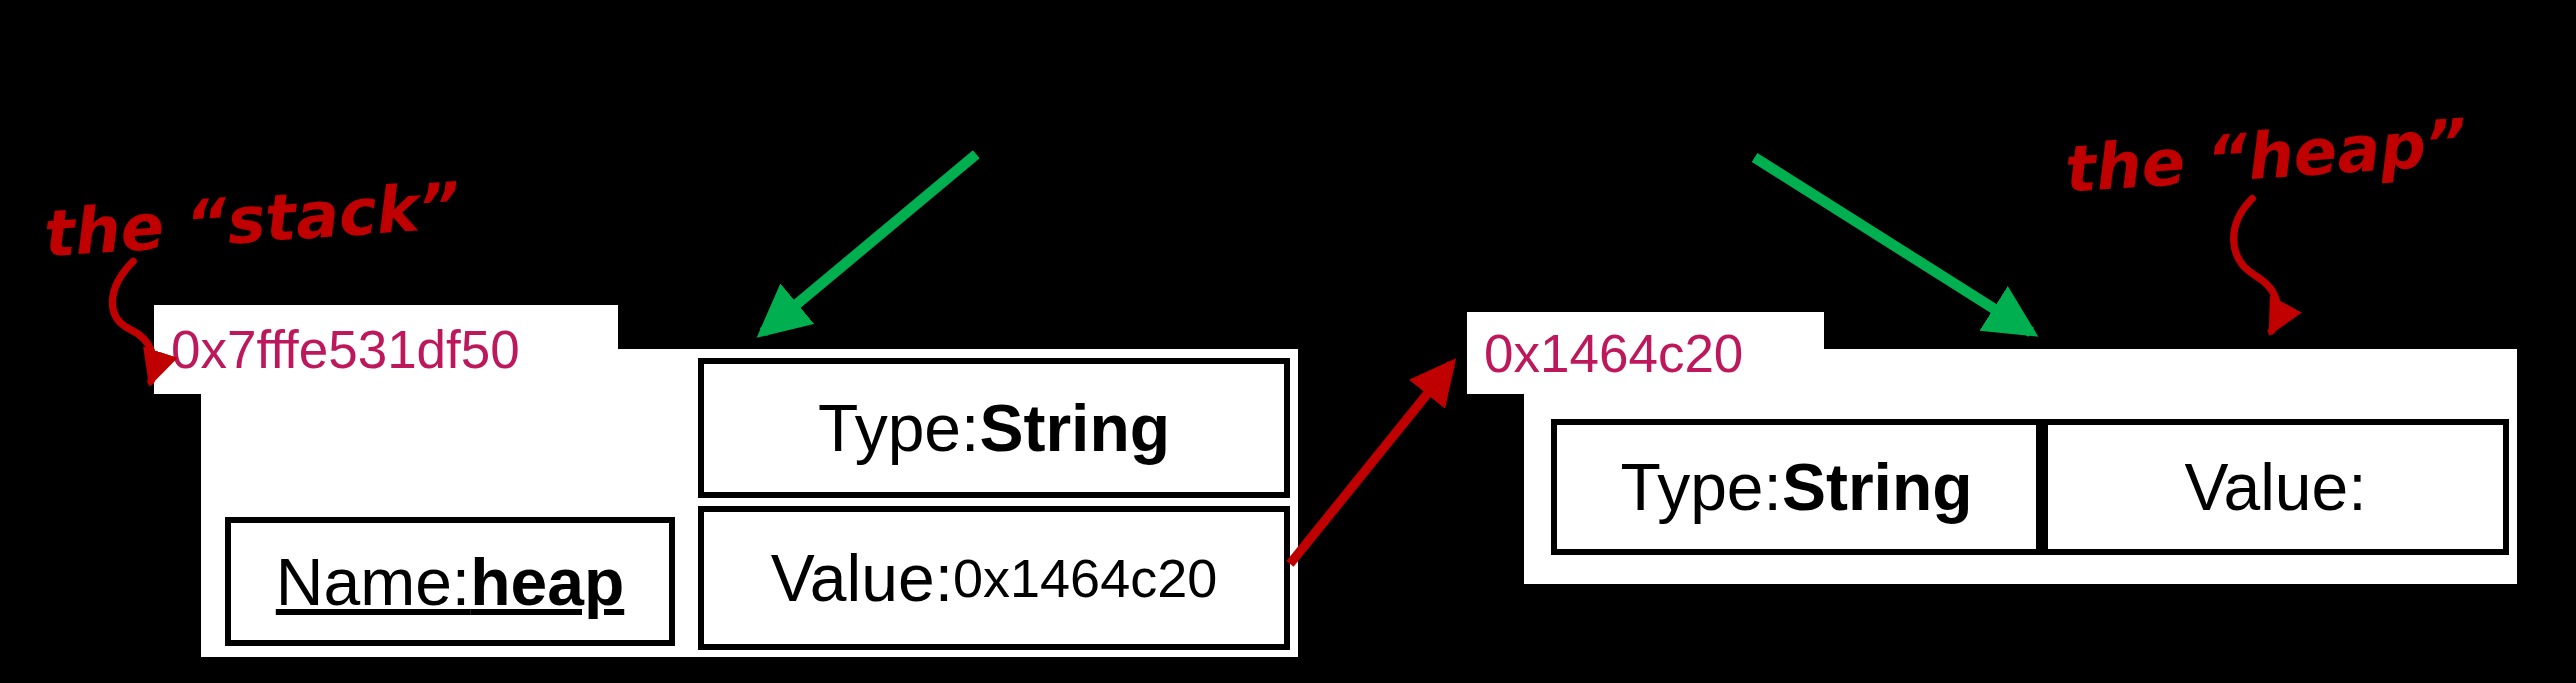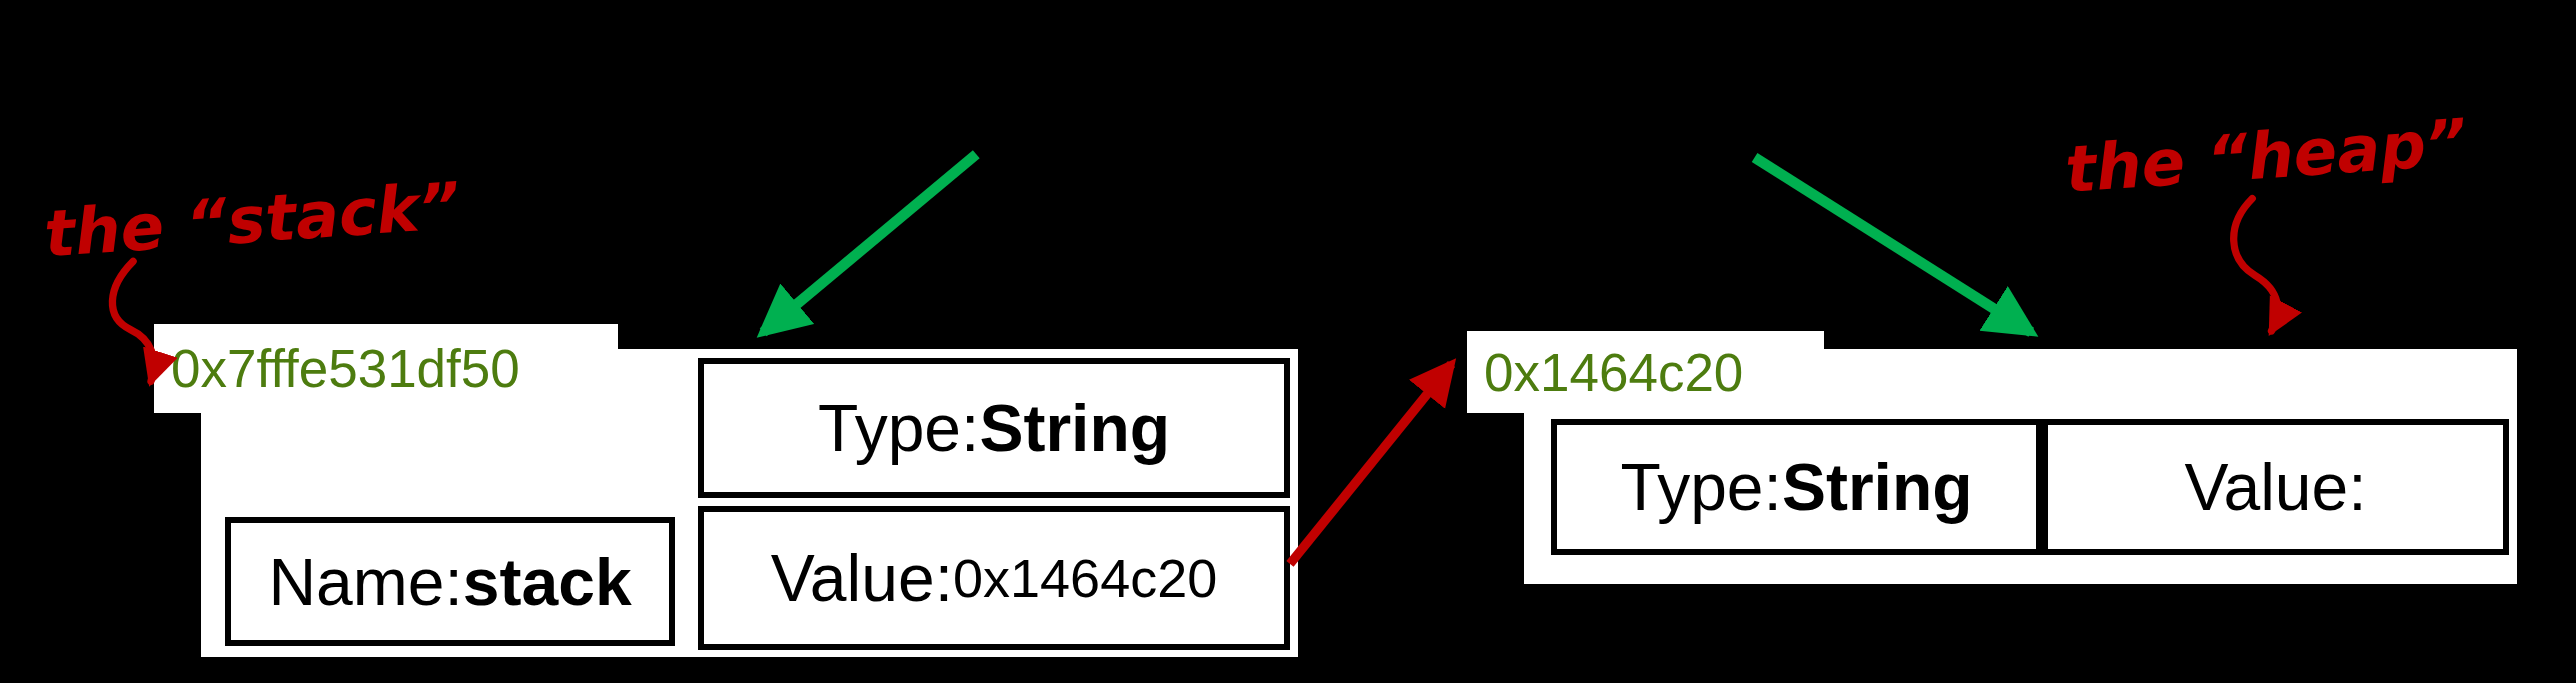--- a/index.html
+++ b/index.html
@@ -16,28 +16,27 @@
     font-family: "Liberation Sans", sans-serif;
   }
   .panel {
     position: absolute;
     background: #ffffff;
     z-index: 1;
   }
   .addr {
     position: absolute;
     background: #ffffff;
-    color: #4d7c0f;
+    color: #be185d;
     font-size: 53px;
     display: flex;
     align-items: center;
     padding: 0 17px;
     white-space: nowrap;
     z-index: 3;
-    margin-top: 19px;
   }
   .cell {
     position: absolute;
     background: #ffffff;
     border: 6.6px solid #000000;
     color: #000000;
     font-size: 66px;
     display: flex;
     align-items: center;
     justify-content: center;
@@ -53,21 +52,21 @@
     font-weight: 700;
     font-family: "DejaVu Sans", sans-serif;
     white-space: nowrap;
     z-index: 4;
   }
   #stack-note { left: 44px;  top: 183px; transform: rotate(-4deg); }
   #heap-note  { left: 2065px; top: 119px; transform: rotate(-4deg); }
 
   #stack-panel { left: 201px;  top: 349px; width: 1097px; height: 308px; }
   #stack-addr  { left: 154px;  top: 305px; width: 430px;  height: 89px; }
-  #stack-name  { left: 225px;  top: 517px; width: 438px;  height: 117px; }
+  #stack-name  { left: 225px;  top: 517px; width: 438px;  height: 117px; text-decoration: underline; }
   #stack-type  { left: 698px; top: 358px; width: 580px;  height: 128px; }
   #stack-value { left: 698px; top: 506px; width: 580px;  height: 132px; }
 
   #heap-panel  { left: 1524px; top: 349px; width: 993px; height: 235px; }
   #heap-addr   { left: 1467px; top: 312px; width: 323px;  height: 82px; }
   #heap-type   { left: 1551px; top: 419px; width: 479px;  height: 124px; }
   #heap-value  { left: 2042px; top: 419px; width: 455px;  height: 124px; }
 
   svg.arrows {
     position: absolute;
@@ -83,21 +82,21 @@
 <div id="canvas">
 
   <div class="hand" id="stack-note">the “stack”</div>
   <div class="hand" id="heap-note">the “heap”</div>
 
   <div class="panel" id="stack-panel"></div>
   <div class="addr" id="stack-addr">0x7fffe531df50</div>
 
   <div class="cell" id="stack-name">
     <span>Name: </span>
-      <b>stack</b>
+      <b>heap</b>
   </div>
 
   <div class="cell" id="stack-type">
     <span>Type: </span>
       <b>String</b>
   </div>
 
   <div class="cell" id="stack-value">
     <span>Value: </span>
       <span class="hex">0x1464c20</span>

